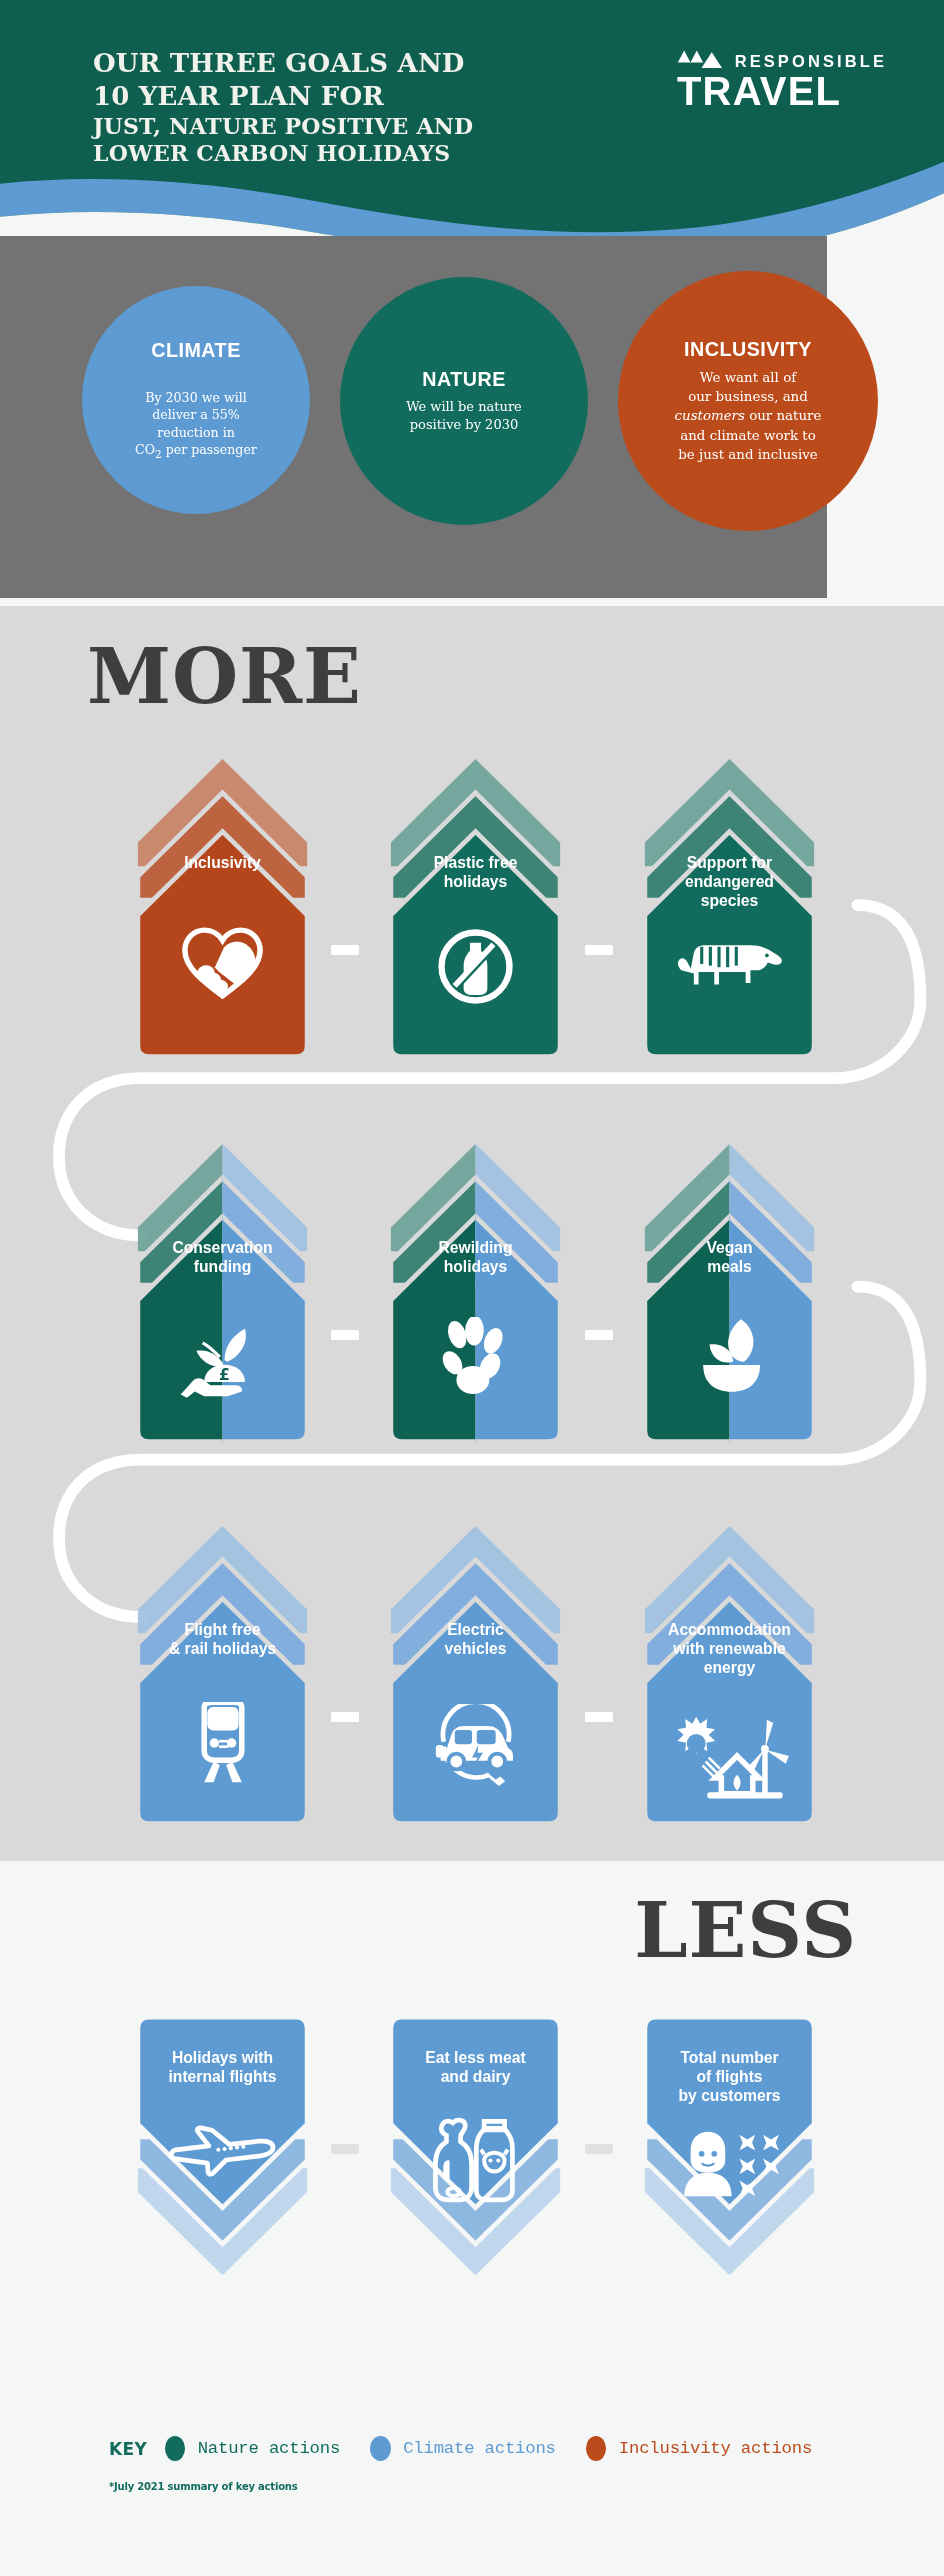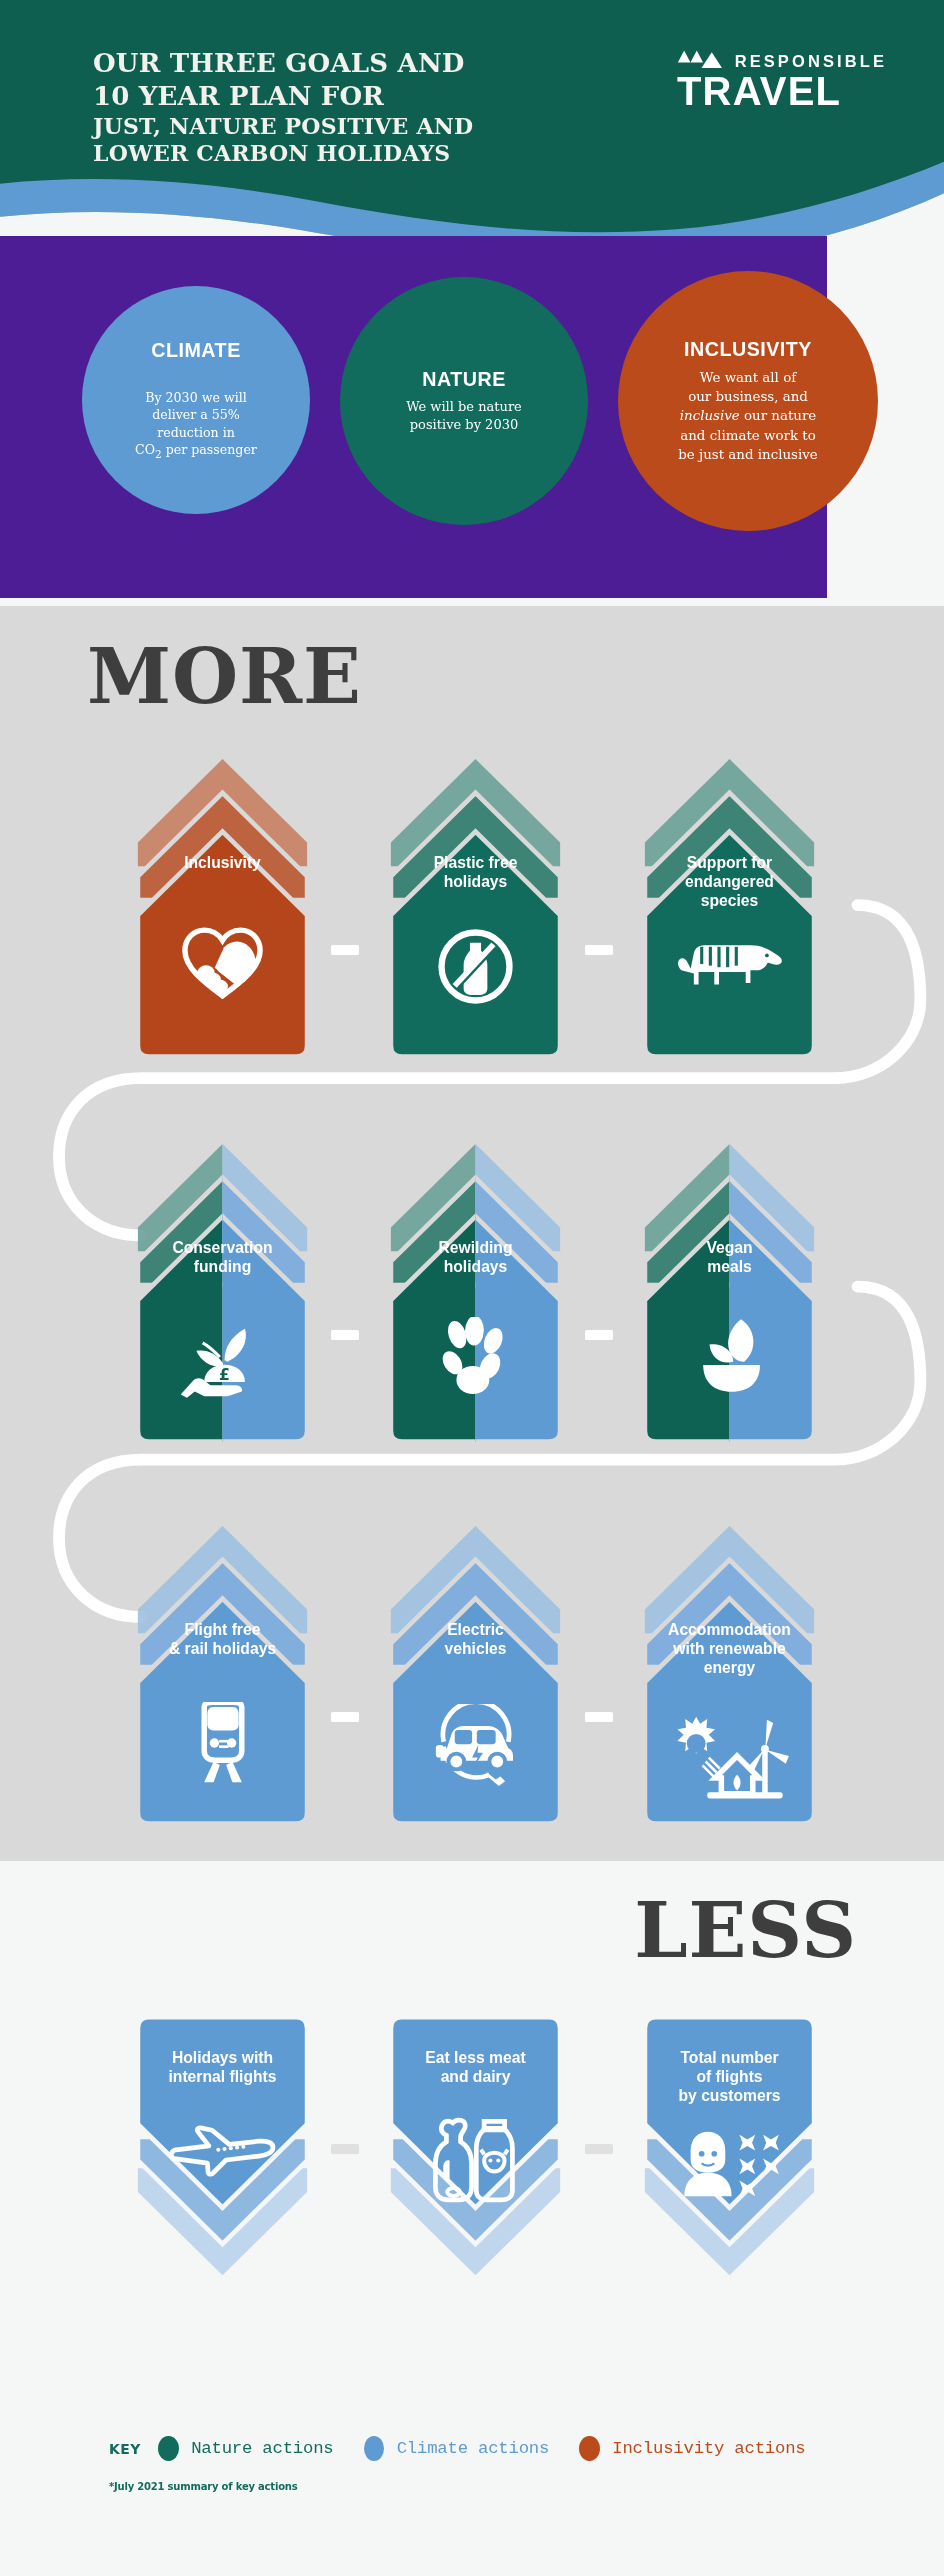--- a/index.html
+++ b/index.html
@@ -65,21 +65,21 @@
     letter-spacing: 1.2px;
     line-height: 1.02;
     margin-top: 1.6px;
   }
 
   
   .goals {
     position: absolute;
     top: 236px; left: 0;
     width: 827px; height: 362px;
-    background: #4c1d95;
+    background: #737373;
     z-index: 3;
   }
   .circle {
     position: absolute;
     border-radius: 50%;
     color: #ffffff;
     display: flex;
     flex-direction: column;
     align-items: center;
     justify-content: center;
@@ -228,21 +228,21 @@
     position: absolute;
     left: 109px; top: 2436px;
     display: flex;
     align-items: center;
     gap: 0px;
     z-index: 5;
   }
   .key-word {
     font-family: "DejaVu Sans", sans-serif;
     font-weight: bold;
-    font-size: 14px;
+    font-size: 17px;
     color: #126c5e;
     letter-spacing: 0.4px;
     margin-right: 17.3px;
   }
   .key-item { display: flex; align-items: center; margin-right: 30px; }
   .key-dot { width: 20.5px; height: 25px; border-radius: 50%; margin-right: 12.6px; }
   .key-label {
     font-family: Liberation Mono, monospace;
     font-size: 17.3px;
     font-weight: normal;
@@ -293,21 +293,21 @@
   <div class="circle" id="circle-climate">
     <div class="circle-title">CLIMATE</div>
     <div class="circle-text">By 2030 we will<br>deliver a 55%<br>reduction in<br>CO<sub>2</sub> per passenger</div>
   </div>
   <div class="circle" id="circle-nature">
     <div class="circle-title">NATURE</div>
     <div class="circle-text">We will be nature<br>positive by 2030</div>
   </div>
   <div class="circle" id="circle-inclusivity">
     <div class="circle-title">INCLUSIVITY</div>
-    <div class="circle-text">We want all of<br>our business, and<br><em>inclusive</em> our nature<br>and climate work to<br>be just and inclusive</div>
+    <div class="circle-text">We want all of<br>our business, and<br><em>customers</em> our nature<br>and climate work to<br>be just and inclusive</div>
   </div>
 </div>
 
 <div class="more-section">
   <div class="band-heading" id="heading-more">MORE</div>
 
   <svg class="connector-svg" viewBox="0 0 1200 1595">
     <path d="M1090,380 C1160,380 1170,450 1170,500 C1170,555 1120,600 1060,600 L180,600 C110,600 75,645 75,700 C75,760 120,800 180,800" fill="none" stroke="#ffffff" stroke-width="15" stroke-linecap="round"></path>
     <path d="M1090,865 C1160,865 1170,935 1170,985 C1170,1040 1120,1085 1060,1085 L180,1085 C110,1085 75,1130 75,1185 C75,1245 120,1285 180,1285" fill="none" stroke="#ffffff" stroke-width="15" stroke-linecap="round"></path>
   </svg>

